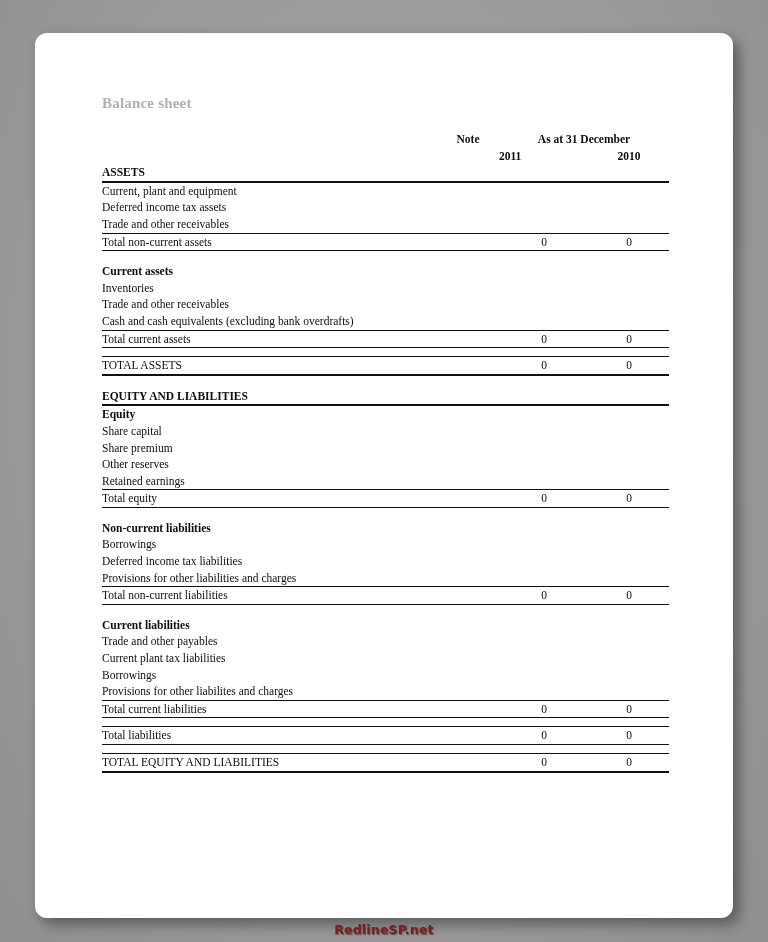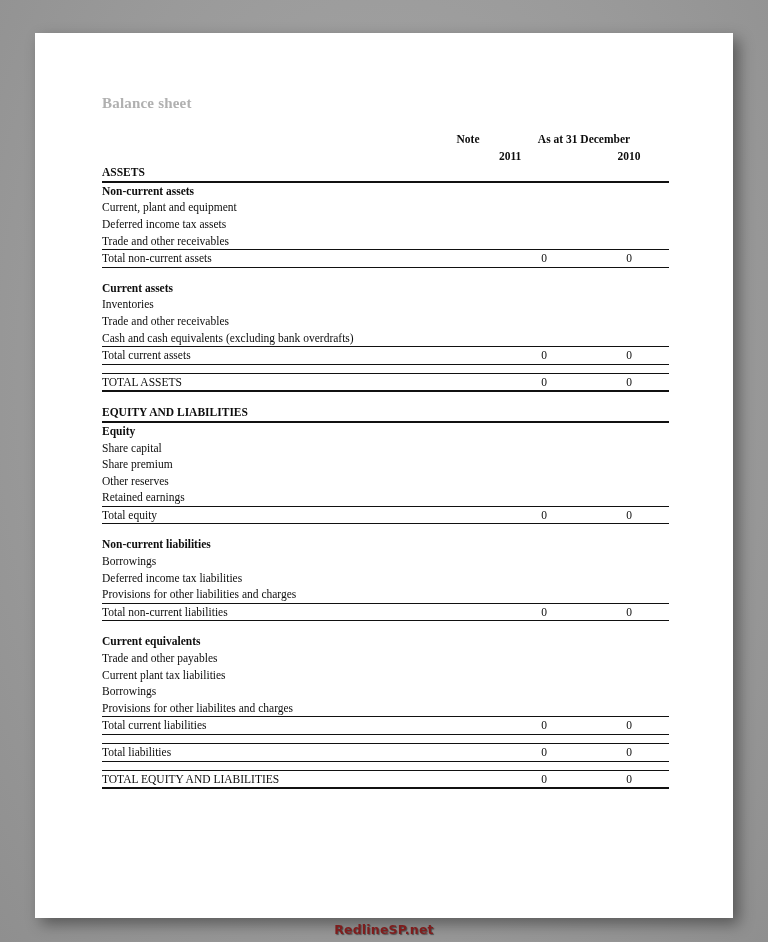--- a/index.html
+++ b/index.html
@@ -22,20 +22,21 @@
       radial-gradient(ellipse at 50% 40%, #a8a8a8 0%, #9a9a9a 60%, #8f8f8f 100%);
   }
   .page {
     position: absolute;
     left: 35px;
     top: 33px;
     width: 698px;
     height: 885px;
     background: #ffffff;
     box-shadow: 6px 6px 14px rgba(0,0,0,0.40);
+    border-radius: 12px;
   }
   .sheet-title {
     position: absolute;
     left: 67px;
     top: 62px;
     font-size: 15px;
     font-weight: bold;
     color: #b0b0b0;
     letter-spacing: 0.2px;
   }
@@ -122,26 +123,20 @@
         <td class="c-y2 head-y2">2010</td>
       </tr>
 
       <tr class="section-head rule-bot-thick">
         <td class="c-label">ASSETS</td>
         <td class="c-note"></td>
         <td class="c-y1"></td>
         <td class="c-y2"></td>
       </tr>
 
-      <tr class="section-head">
-        <td class="c-label">Non-current assets</td>
-        <td class="c-note"></td>
-        <td class="c-y1"></td>
-        <td class="c-y2"></td>
-      </tr>
       <tr>
         <td class="c-label">Current, plant and equipment</td>
         <td class="c-note"></td>
         <td class="c-y1"></td>
         <td class="c-y2"></td>
       </tr>
       <tr>
         <td class="c-label">Deferred income tax assets</td>
         <td class="c-note"></td>
         <td class="c-y1"></td>
@@ -302,21 +297,21 @@
       </tr>
 
       <tr class="spacer">
         <td></td>
           <td></td>
         <td></td>
           <td></td>
       </tr>
 
       <tr class="section-head">
-        <td class="c-label">Current equivalents</td>
+        <td class="c-label">Current liabilities</td>
         <td class="c-note"></td>
         <td class="c-y1"></td>
         <td class="c-y2"></td>
       </tr>
       <tr>
         <td class="c-label">Trade and other payables</td>
         <td class="c-note"></td>
         <td class="c-y1"></td>
         <td class="c-y2"></td>
       </tr>

